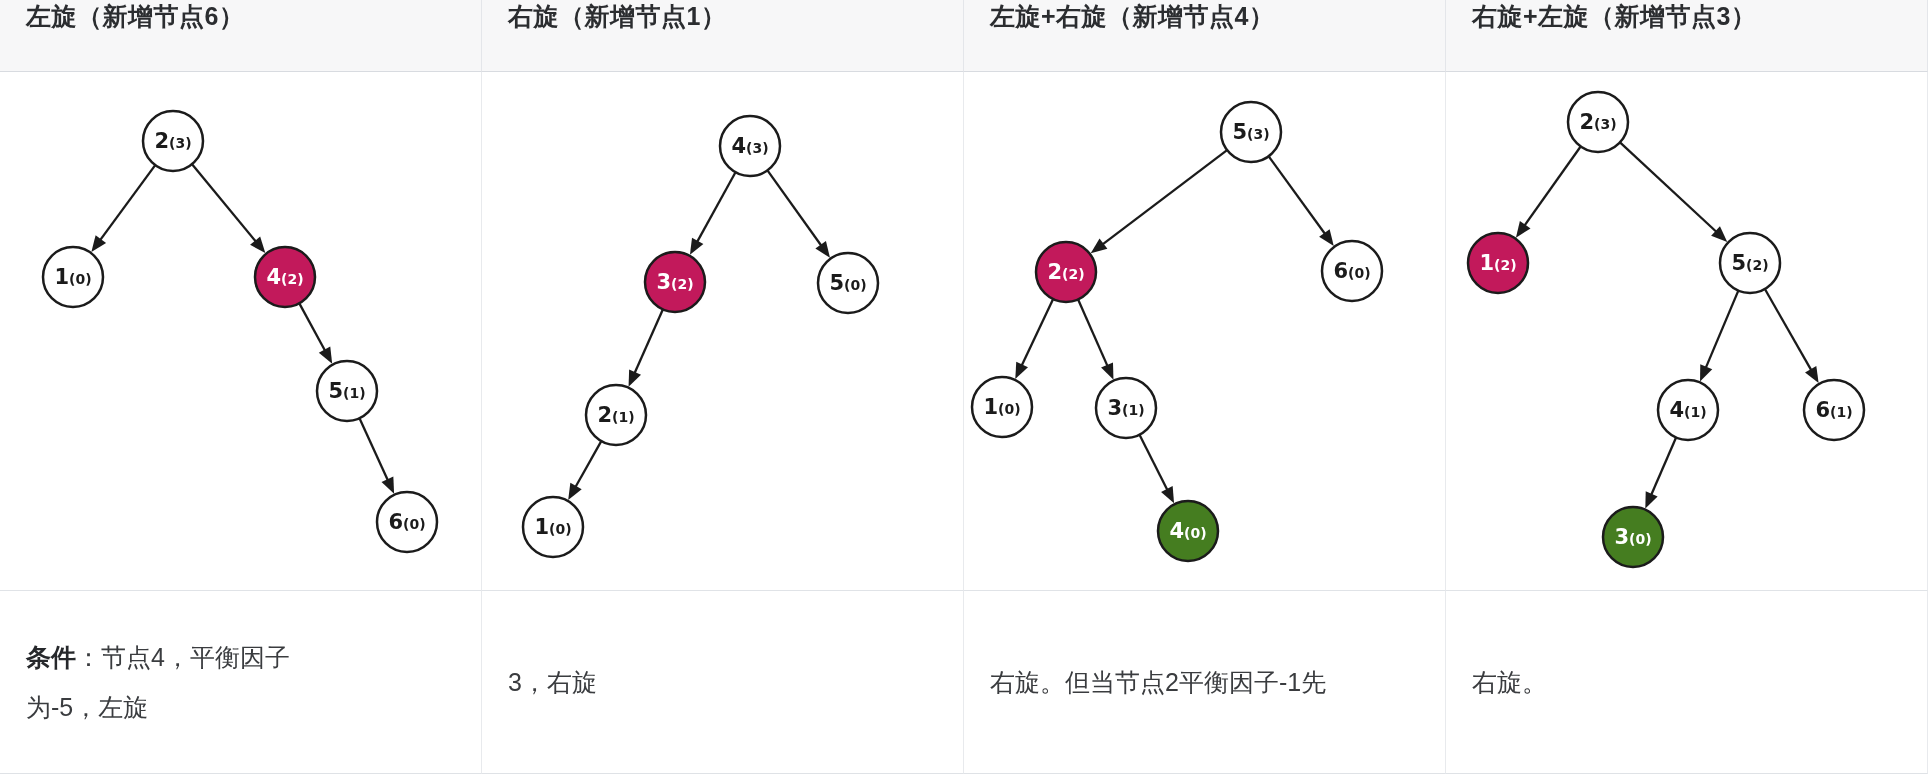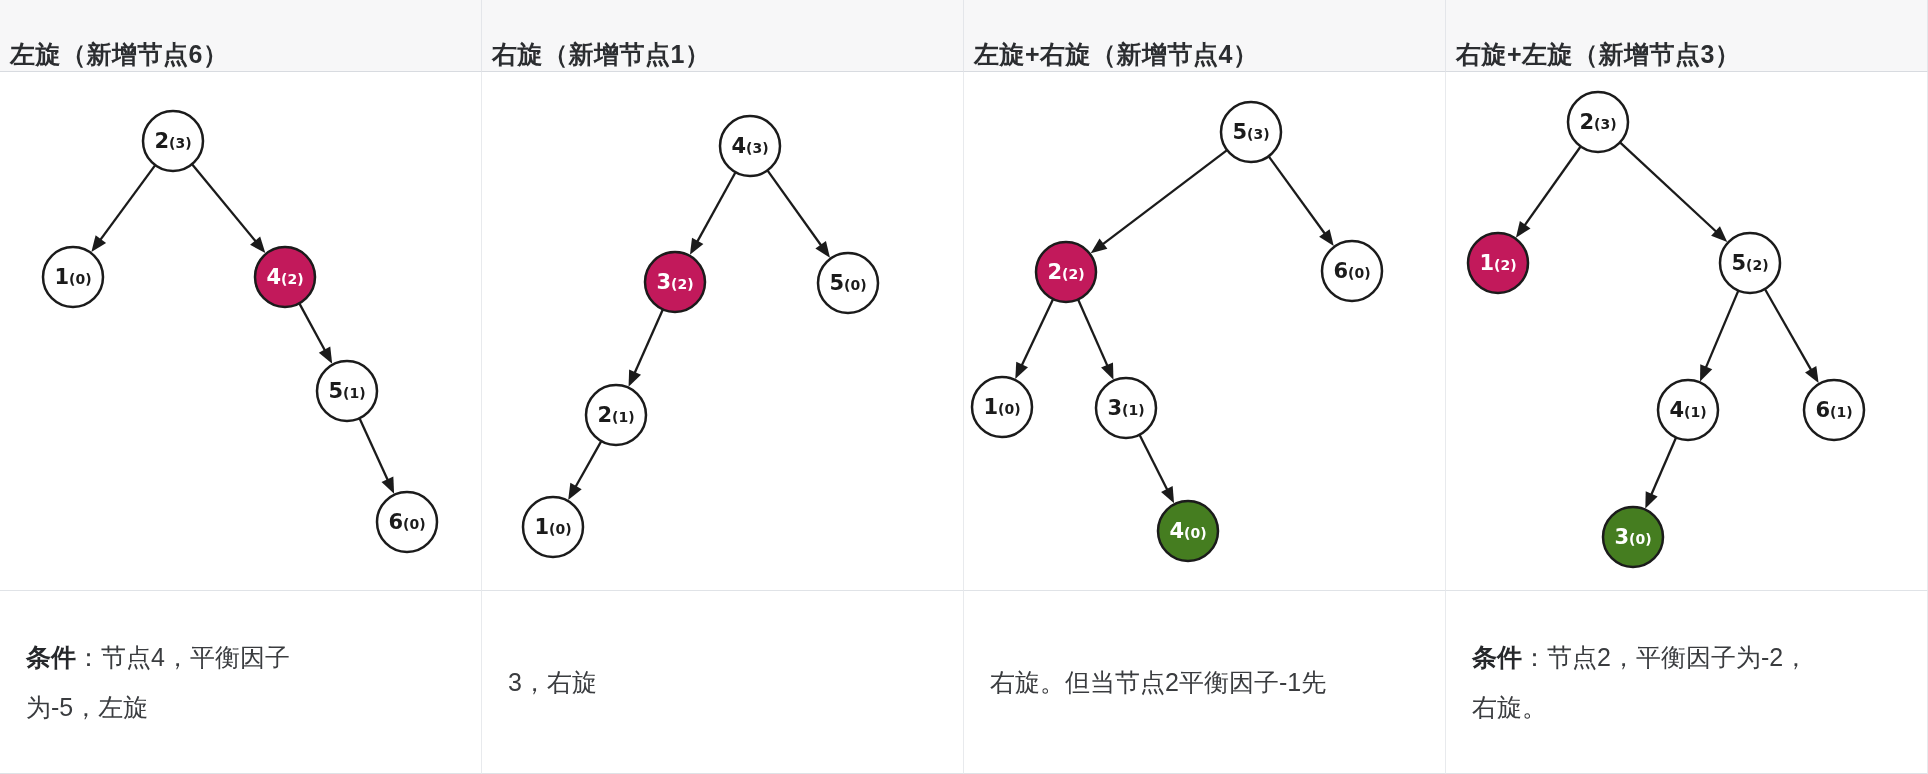--- a/index.html
+++ b/index.html
@@ -7,22 +7,22 @@
   .avl-table{
     width:1928px;height:774px;display:grid;
     grid-template-columns:repeat(4,482px);
     grid-template-rows:72px 519px 183px;
     background:#ffffff;
   }
   .hcell{
     background:#f7f7f8;
     border-bottom:1px solid #d8dbe0;
     border-right:1px solid #e4e6ea;
-    display:flex;align-items:flex-end;
-    padding-left:10px;
+    display:flex;align-items:flex-start;
+    padding-left:26px;
     font-size:25px;font-weight:700;color:#2b2d30;
     letter-spacing:.5px;
   }
   .dcell{
     background:#ffffff;
     border-right:1px solid #e8eaed;
     border-bottom:1px solid #e0e3e7;
     overflow:hidden;
   }
   .ccell{
@@ -202,17 +202,16 @@
     <div class="cond-line"></div>
   </div>
   <div class="ccell">
     <div class="cond-line">3，右旋</div>
     <div class="cond-line"></div>
   </div>
   <div class="ccell">
     <div class="cond-line">右旋。但当节点2平衡因子-1先</div>
   </div>
   <div class="ccell">
-    <div class="cond-line"><strong>条件</strong><span>：节点2，平衡因子为-2，</span></div>
     <div class="cond-line">右旋。</div>
   </div>
 
 </div>
 
 </body></html>

